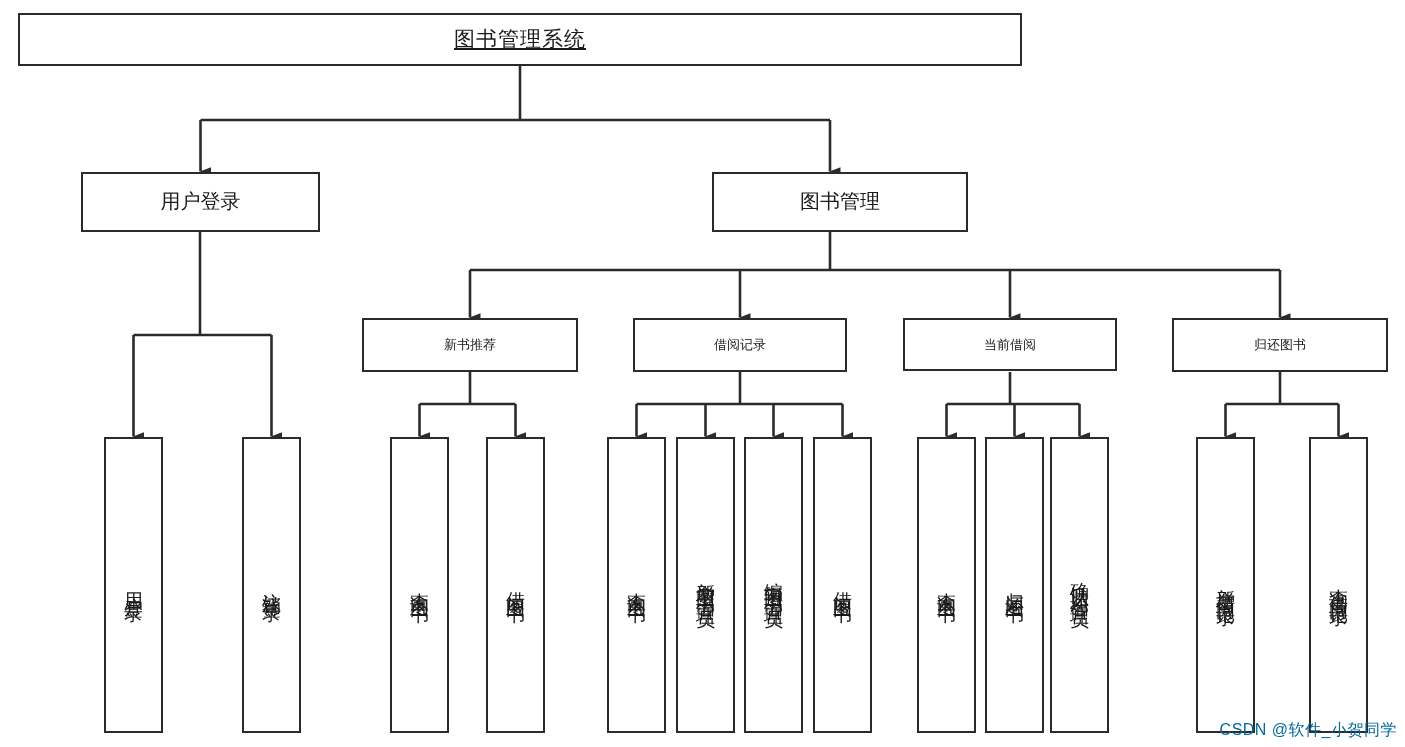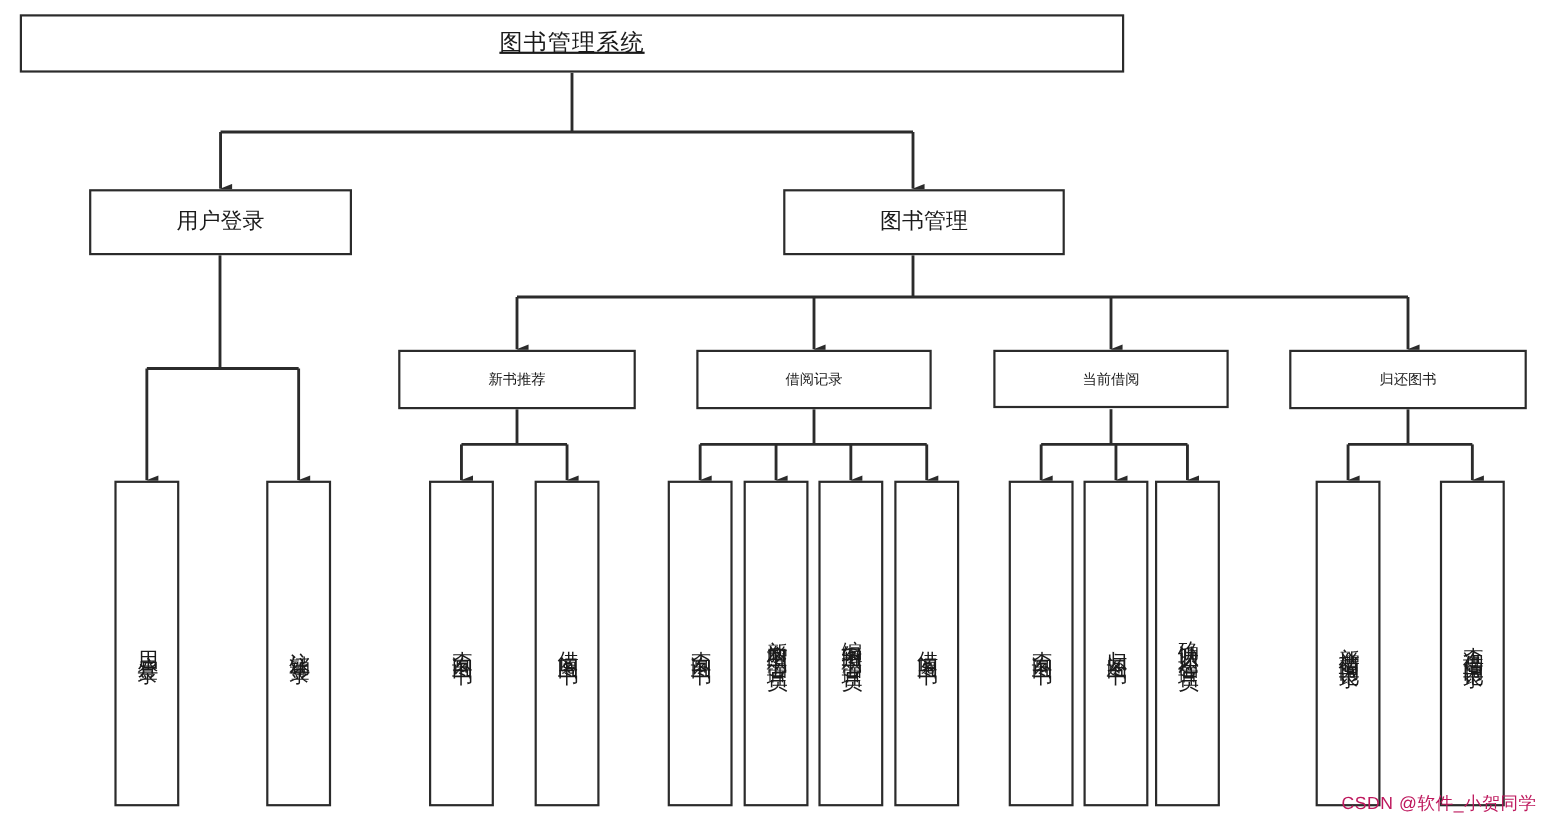--- a/index.html
+++ b/index.html
@@ -70,21 +70,21 @@
     line-height: 1.05;
     letter-spacing: 4px;
     white-space: normal;
     max-height: 100%;
   }
   #watermark {
     position: absolute;
     right: 8px;
     bottom: 6px;
     font-size: 16px;
-    color: #be185d;
+    color: #0369a1;
     letter-spacing: 0.5px;
     white-space: nowrap;
     user-select: none;
   }
 </style>
 </head>
 <body>
 
 <div id="diagram-root">
 

